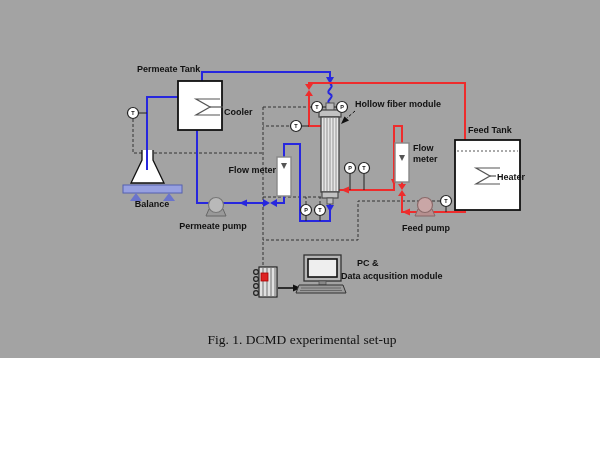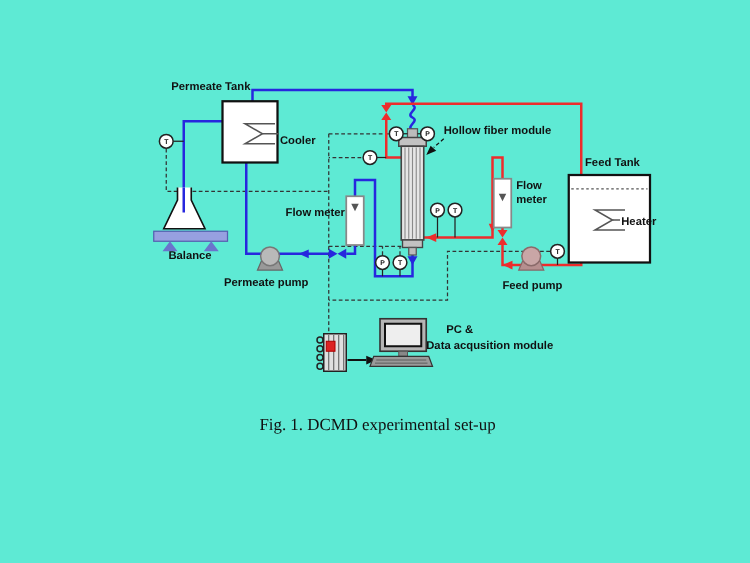--- a/index.html
+++ b/index.html
@@ -1,16 +1,16 @@
 <!DOCTYPE html>
 <html><head>
 <meta charset="utf-8">
 <style>
   html,body{margin:0;padding:0;background:#fff;}
-  #page{position:relative;width:600px;height:450px;background:#5eead4;overflow:hidden;
+  #page{position:relative;width:600px;height:358px;background:#a3a3a3;overflow:hidden;
         font-family:"Liberation Sans",sans-serif;}
   svg{position:absolute;left:0;top:0;}
   .lbl{font:bold 9px "Liberation Sans",sans-serif;fill:#111;}
   .cap{font:13.5px "Liberation Serif",serif;fill:#111;}
   .glyph{font:bold 5.5px "Liberation Sans",sans-serif;fill:#111;}
   .pline{stroke:#2727de;stroke-width:2;fill:none;}
   .fline{stroke:#ee2c2c;stroke-width:2;fill:none;}
   .dash{stroke:#333;stroke-width:1;fill:none;stroke-dasharray:3,2;}
   .box{fill:#fff;stroke:#111;stroke-width:1.8;}
   .coil{fill:none;stroke:#555;stroke-width:1.2;}

